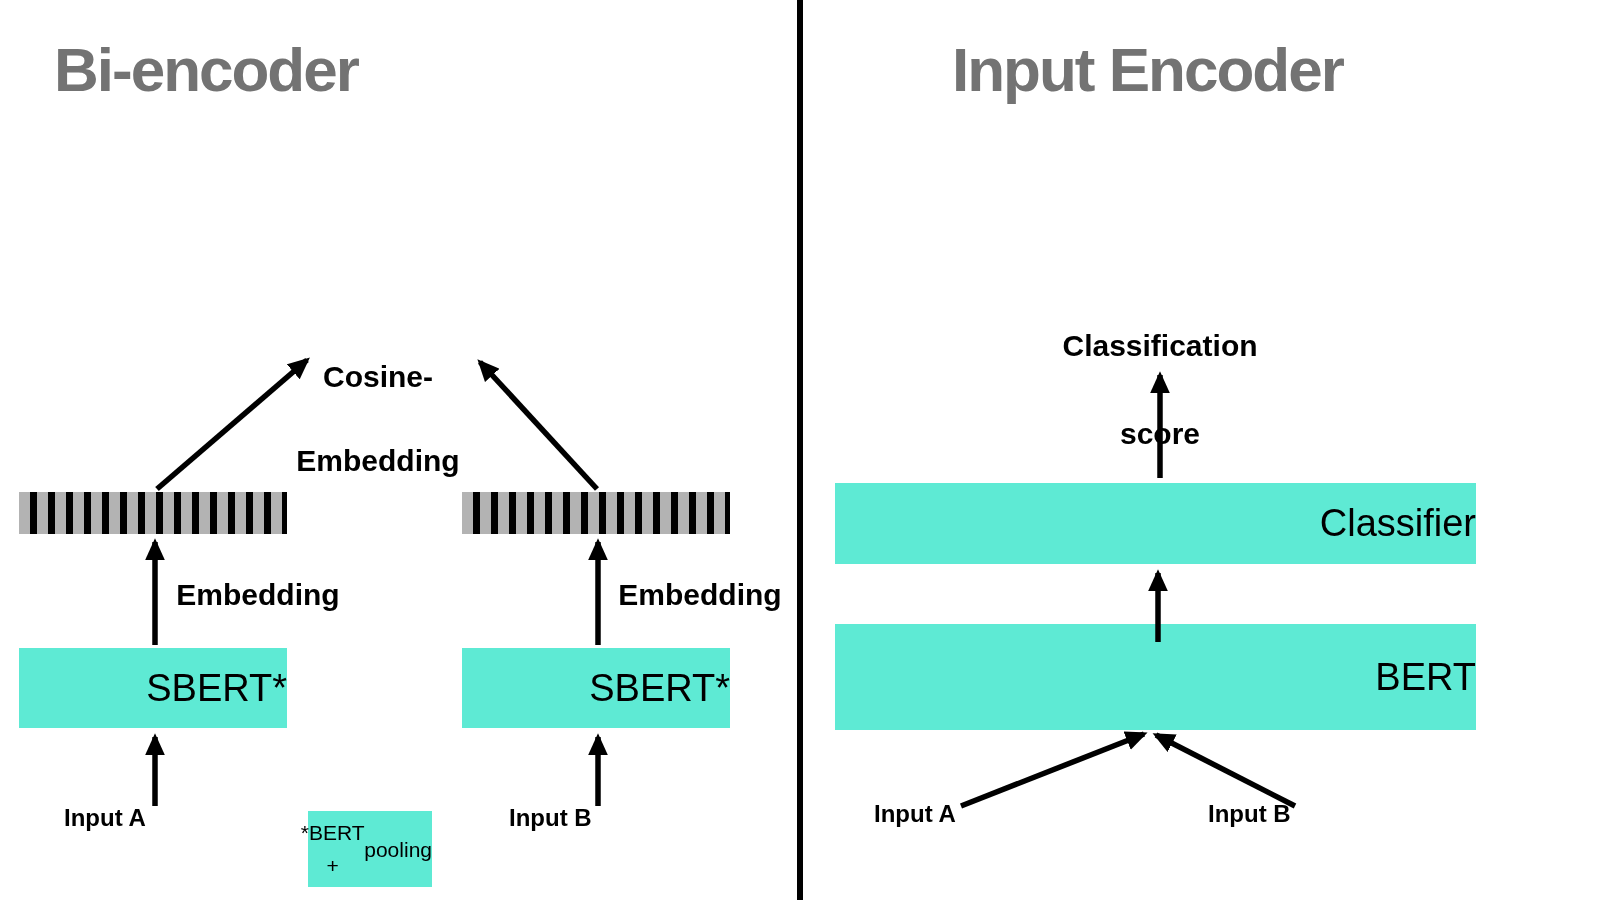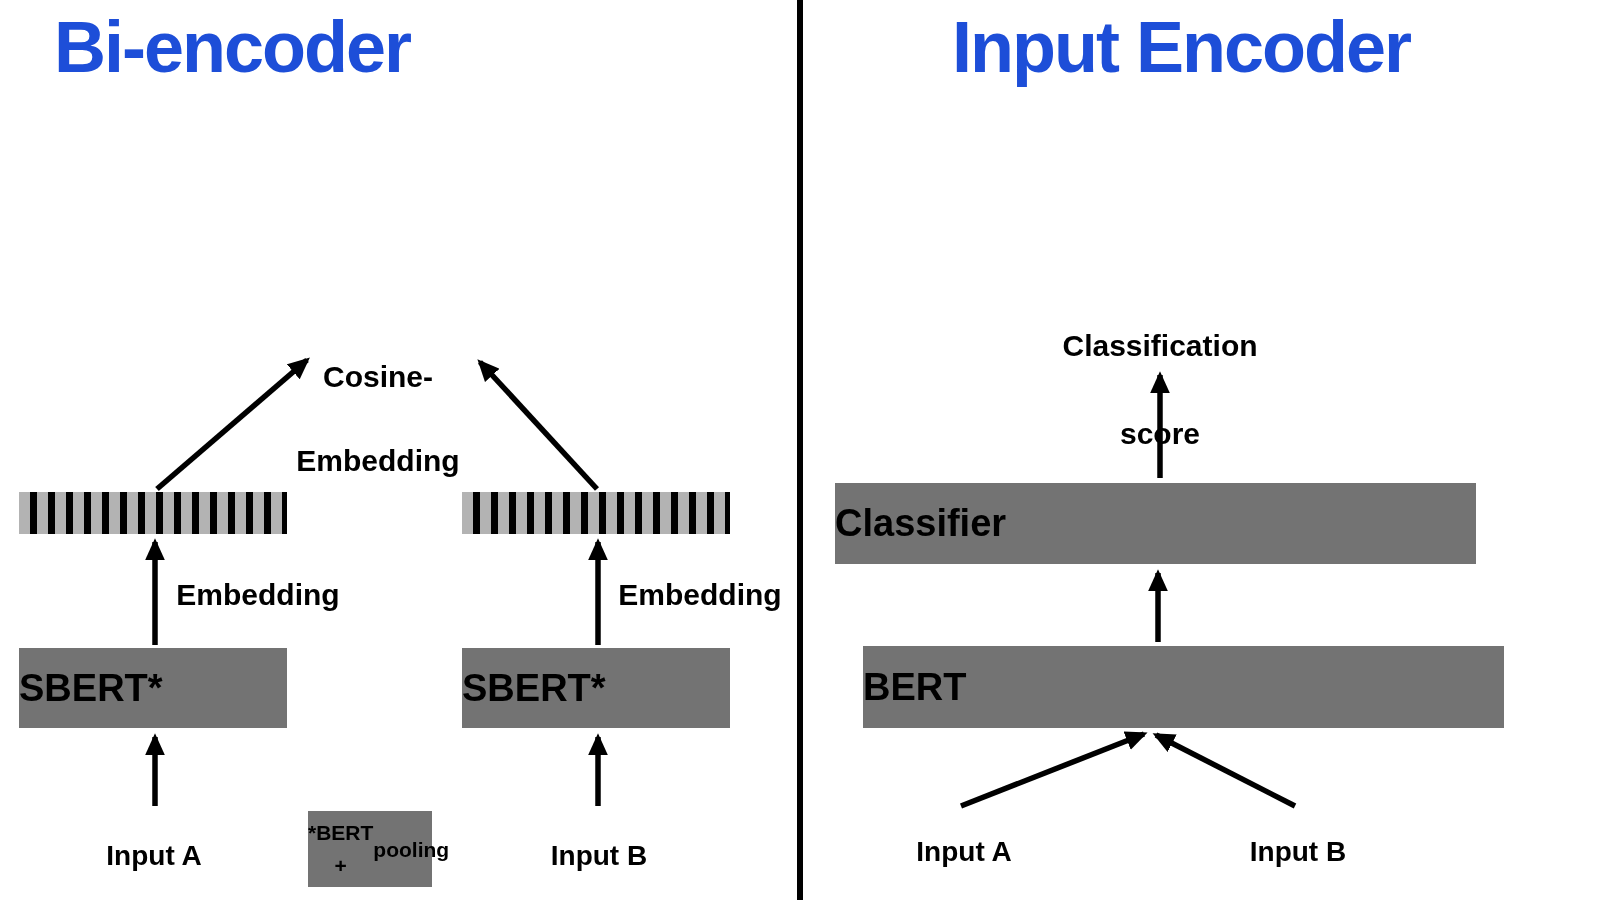--- a/index.html
+++ b/index.html
@@ -2,21 +2,21 @@
 <html><head>
 <meta charset="utf-8">
 <style>
   html,body{margin:0;padding:0;background:#ffffff;}
   #stage{
     position:relative;width:1600px;height:900px;overflow:hidden;
     background:#ffffff;font-family:"Liberation Sans","DejaVu Sans",sans-serif;color:#000;
   }
   .abs{position:absolute;}
   .panel-title{
-    font-size:72px;font-weight:bold;letter-spacing:-2px;color:#1d4ed8;white-space:nowrap;
+    font-size:62px;font-weight:bold;letter-spacing:-2px;color:#737373;white-space:nowrap;margin-top:28px;
   }
   #title-left{left:54px;top:6px;}
   #title-right{left:952px;top:6px;}
   .divider{
     left:797px;top:0;width:6px;height:900px;background:#000;
   }
   .label-2line{
     text-align:center;font-weight:bold;color:#000;
     font-size:30px;line-height:42px;white-space:pre-line;
   }
@@ -24,30 +24,30 @@
   #classification-label{left:1040px;top:280px;width:240px;line-height:44px;}
   #embedding-a-label{left:168px;top:532px;width:180px;}
   #embedding-b-label{left:610px;top:532px;width:180px;}
   .embed-bar{
     top:492px;width:268px;height:42px;
     background:repeating-linear-gradient(90deg,#b3b3b3 0px,#b3b3b3 11px,#000 11px,#000 18px);
   }
   #embed-bar-a{left:19px;}
   #embed-bar-b{left:462px;}
   .gray-box{
-    background:#737373;display:flex;align-items:center;justify-content:flex-start;
-    font-weight:bold;color:#000;
+    background:#5eead4;display:flex;align-items:center;justify-content:flex-end;
+    font-weight:normal;color:#000;
   }
   .model-box{font-size:38px;}
   #sbert-a-box{left:19px;top:648px;width:268px;height:80px;}
   #sbert-b-box{left:462px;top:648px;width:268px;height:80px;}
   #classifier-box{left:835px;top:483px;width:641px;height:81px;}
-  #bert-box{left:835px;top:646px;width:641px;height:82px;margin-left:28px;}
+  #bert-box{left:835px;top:624px;width:641px;height:106px;}
   .input-label{
-    font-size:28px;font-weight:bold;text-align:center;width:180px;white-space:nowrap;margin-top:36px;
+    font-size:24px;font-weight:bold;text-align:left;width:180px;white-space:nowrap;
   }
   #input-a-left{left:64px;top:804px;}
   #input-b-left{left:509px;top:804px;}
   #input-a-right{left:874px;top:800px;}
   #input-b-right{left:1208px;top:800px;}
   #footnote-box{
     left:308px;top:811px;width:124px;height:76px;
     font-size:21px;line-height:33px;text-align:center;white-space:pre-line;
     flex-direction:row;
   }

